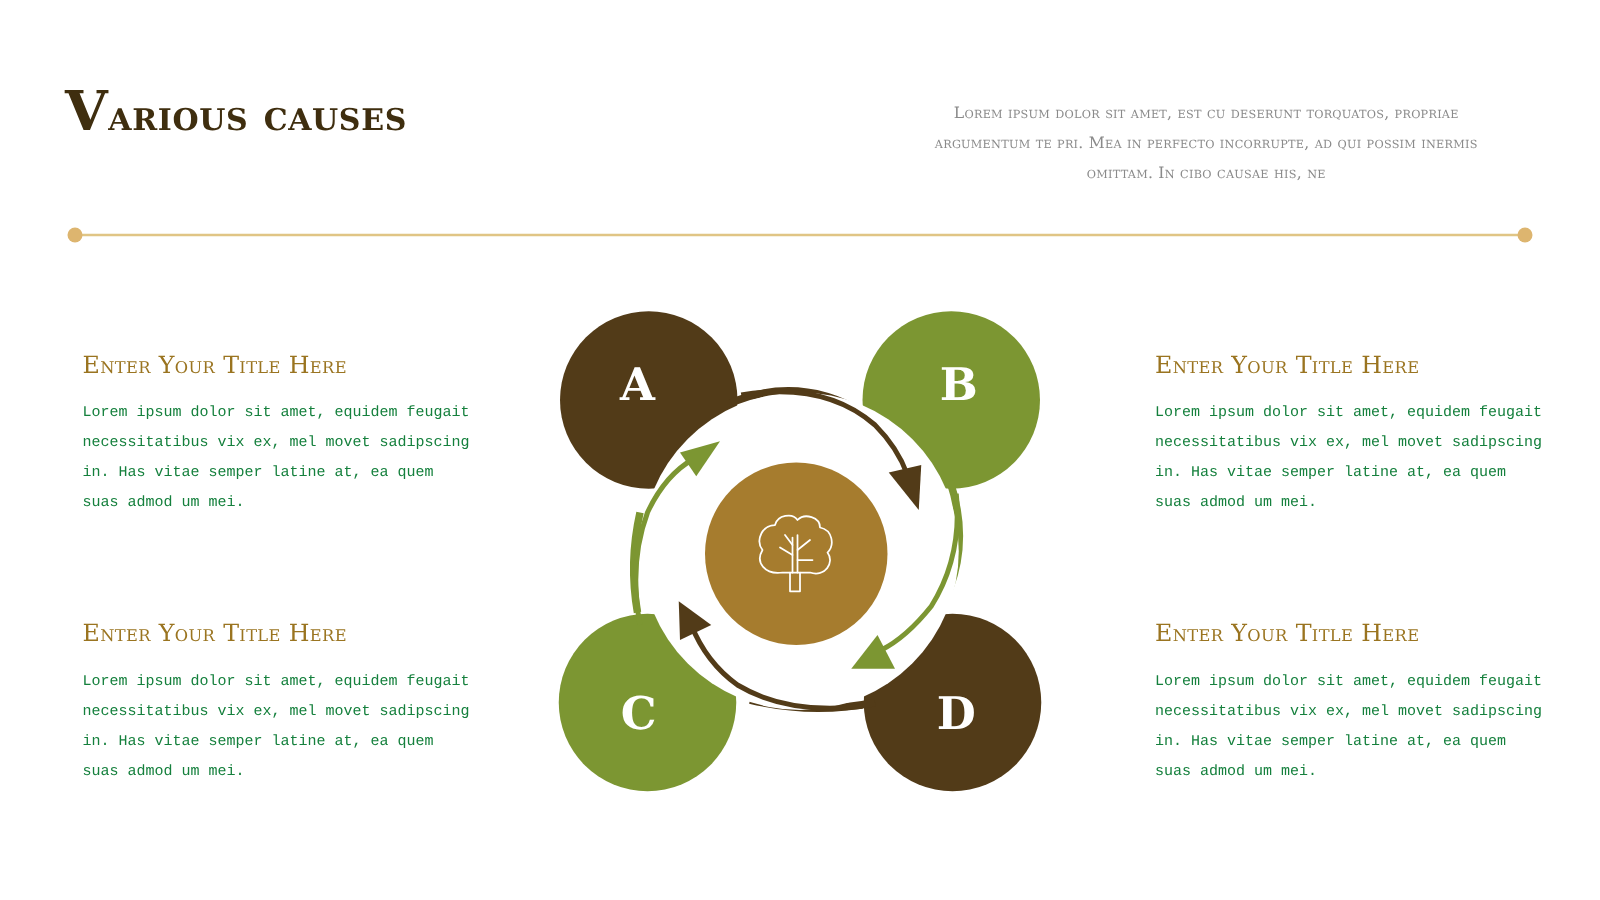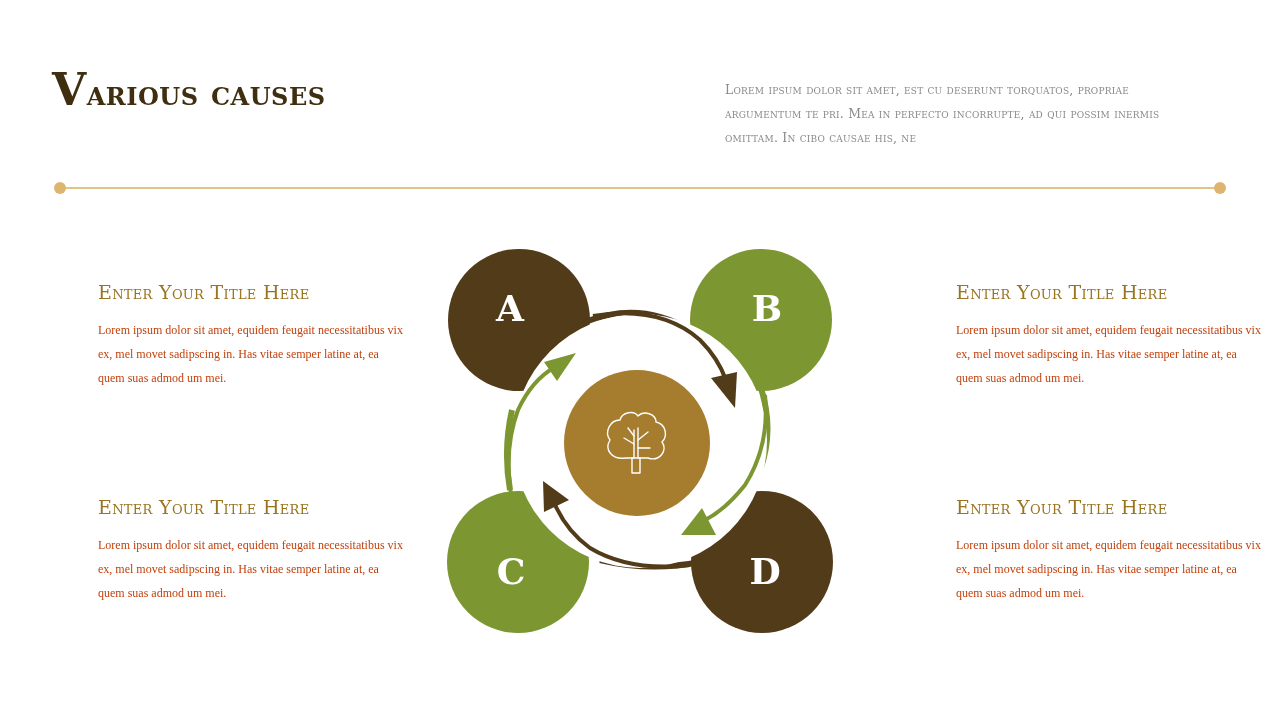--- a/index.html
+++ b/index.html
@@ -19,49 +19,50 @@
     .page-title .cap { font-size: 44px; }
 
     .intro {
       position: absolute; left: 725px; top: 78px; width: 480px;
       font-family: "DejaVu Serif", serif;
       font-variant: small-caps;
       font-size: 12.5px;
       line-height: 24px;
       color: #8A8A8A;
       letter-spacing: 0.2px;
+      text-align: center;
     }
 
     .divider {
       position: absolute; left: 60px; top: 187px; width: 1160px; height: 1.5px;
       background: #E0C585;
     }
     .divider-dot {
       position: absolute; width: 12px; height: 12px; border-radius: 50%;
       background: #DDB56F; top: 182px;
     }
     .divider-dot.left { left: 54px; }
     .divider-dot.right { left: 1214px; }
 
-    .block { position: absolute; width: 310px; margin-left: 32px; }
+    .block { position: absolute; width: 310px; }
     .block .title {
       font-family: "DejaVu Serif", serif;
       font-variant: small-caps;
       font-size: 19px;
       color: #9A7420;
       line-height: 24px;
       letter-spacing: 0.3px;
       white-space: nowrap;
     }
     .block .text {
       margin-top: 14px;
-      font-family: Liberation Serif, serif;
+      font-family: Liberation Mono, monospace;
       font-size: 12px;
       line-height: 24px;
-      color: #c2410c;
+      color: #15803d;
     }
     .b1 { left: 66px; top: 280px; }
     .b2 { left: 924px; top: 280px; }
     .b3 { left: 66px; top: 495px; }
     .b4 { left: 924px; top: 495px; }
 
     .diagram { position: absolute; left: 0; top: 0; width: 1280px; height: 720px; pointer-events: none; }
 
     .letter {
       position: absolute;

